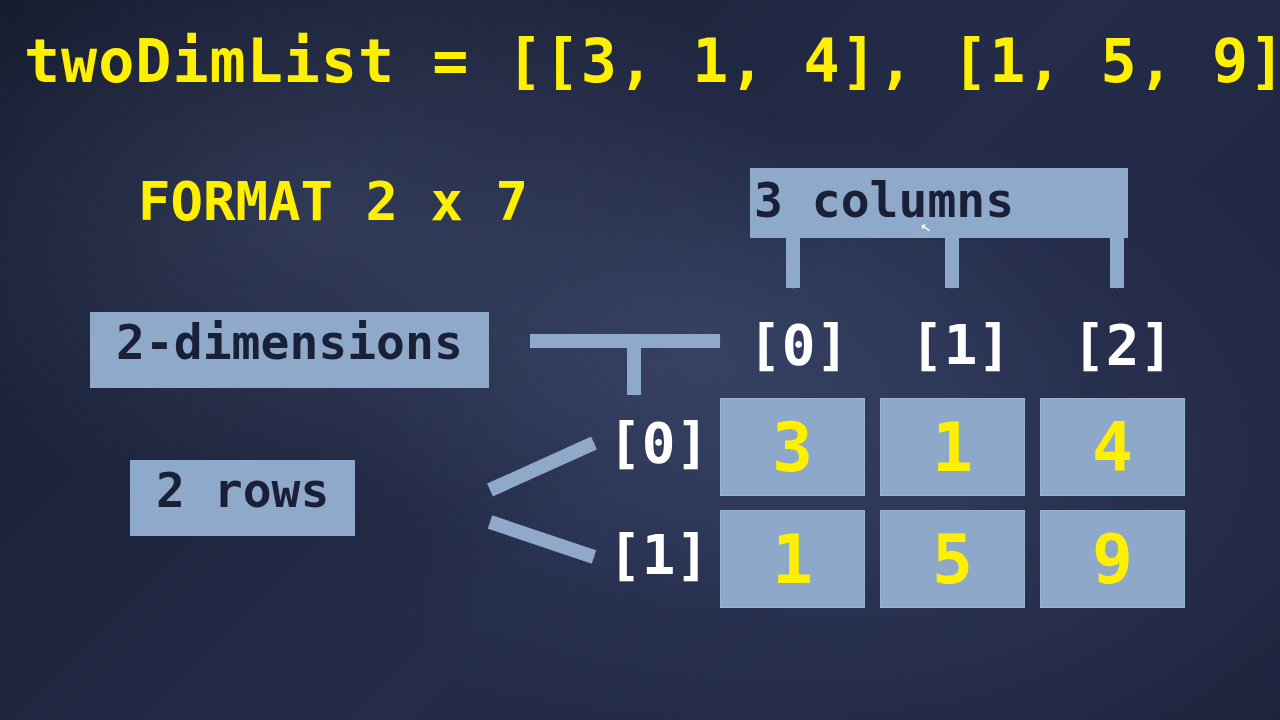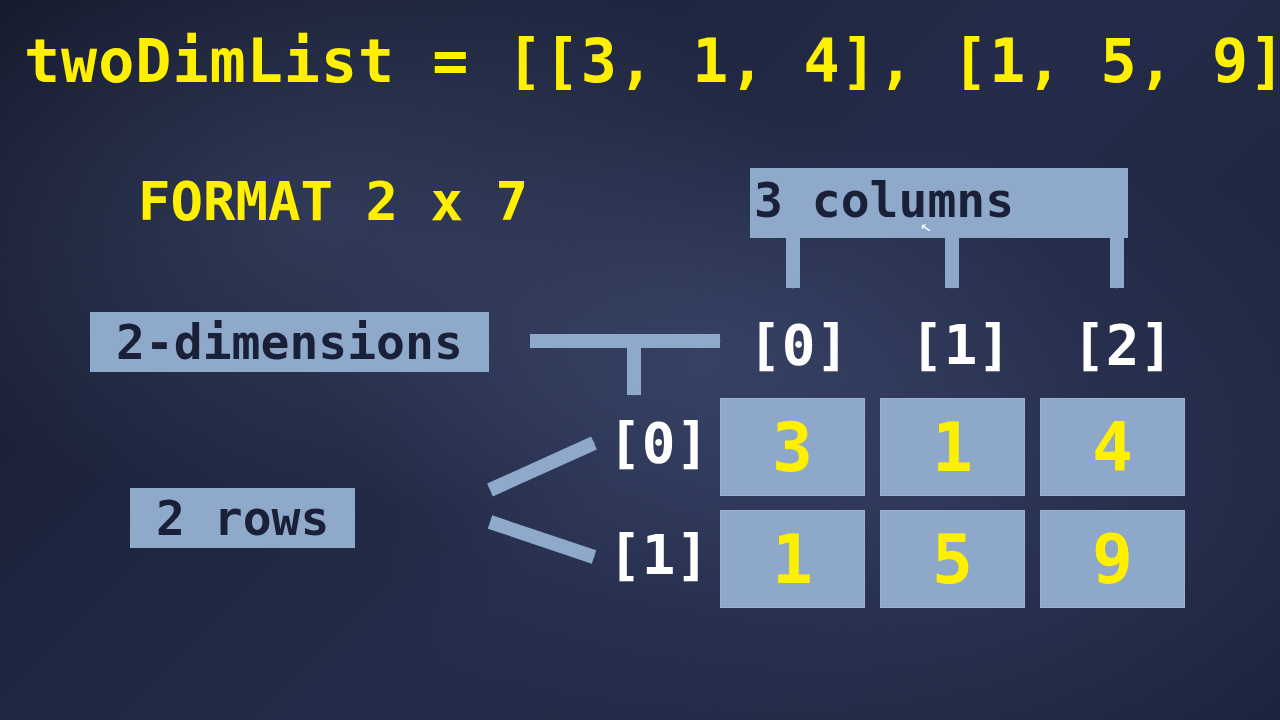--- a/index.html
+++ b/index.html
@@ -18,26 +18,26 @@
     top:26px;left:24px;right:10px;
     font-size:60px;font-weight:bold;color:#fff000;
     letter-spacing:1px;white-space:nowrap;
   }
   .format{
     top:170px;left:138px;
     font-size:54px;font-weight:bold;color:#fff000;
   }
   .chip{
     background:#8fa9ca;color:#1a2038;font-weight:bold;
-    font-size:48px;padding:6px 26px 6px;line-height:1;
+    font-size:48px;padding:6px 26px 22px;line-height:1;
     display:inline-block;
   }
   .chip-cols{top:168px;left:750px;width:370px;text-align:left;padding:8px 4px 14px}
   .chip-dims{top:312px;left:90px}
-  .chip-rows{top:488px;left:130px}
+  .chip-rows{top:460px;left:130px}
   .idx{font-size:56px;font-weight:bold;color:#fff}
   .col-idx-0{top:312px;left:748px}
   .col-idx-1{top:312px;left:910px}
   .col-idx-2{top:312px;left:1072px}
   .row-idx-0{top:410px;left:608px}
   .row-idx-1{top:522px;left:608px}
   .cell{
     width:145px;height:98px;background:#8ea8ca;
     display:flex;align-items:center;justify-content:center;
     font-size:68px;font-weight:bold;color:#fff000;

